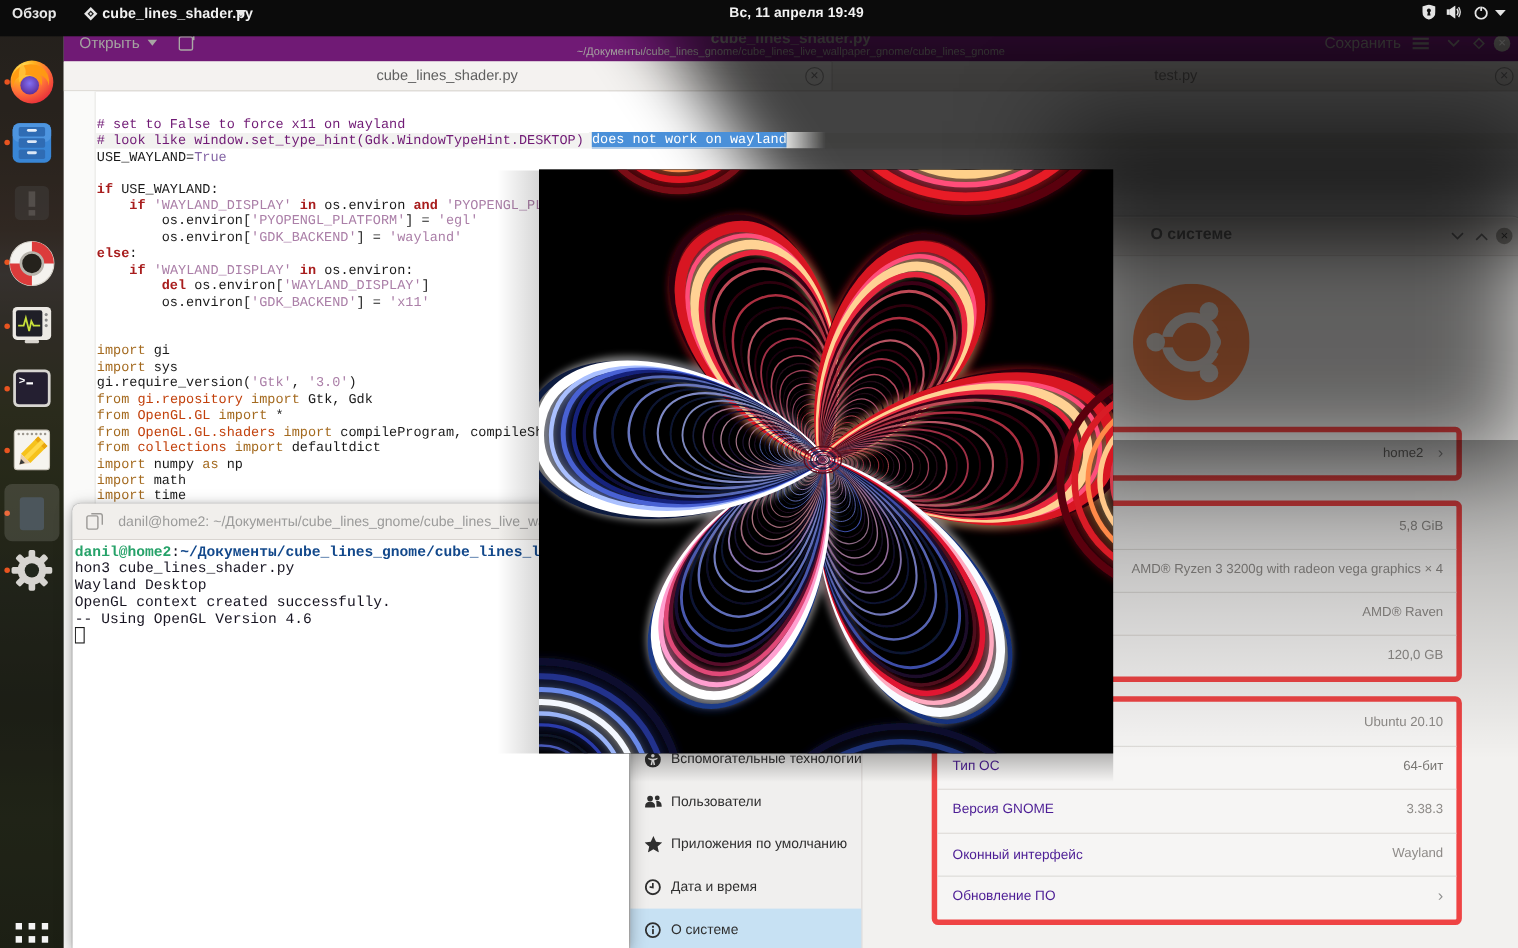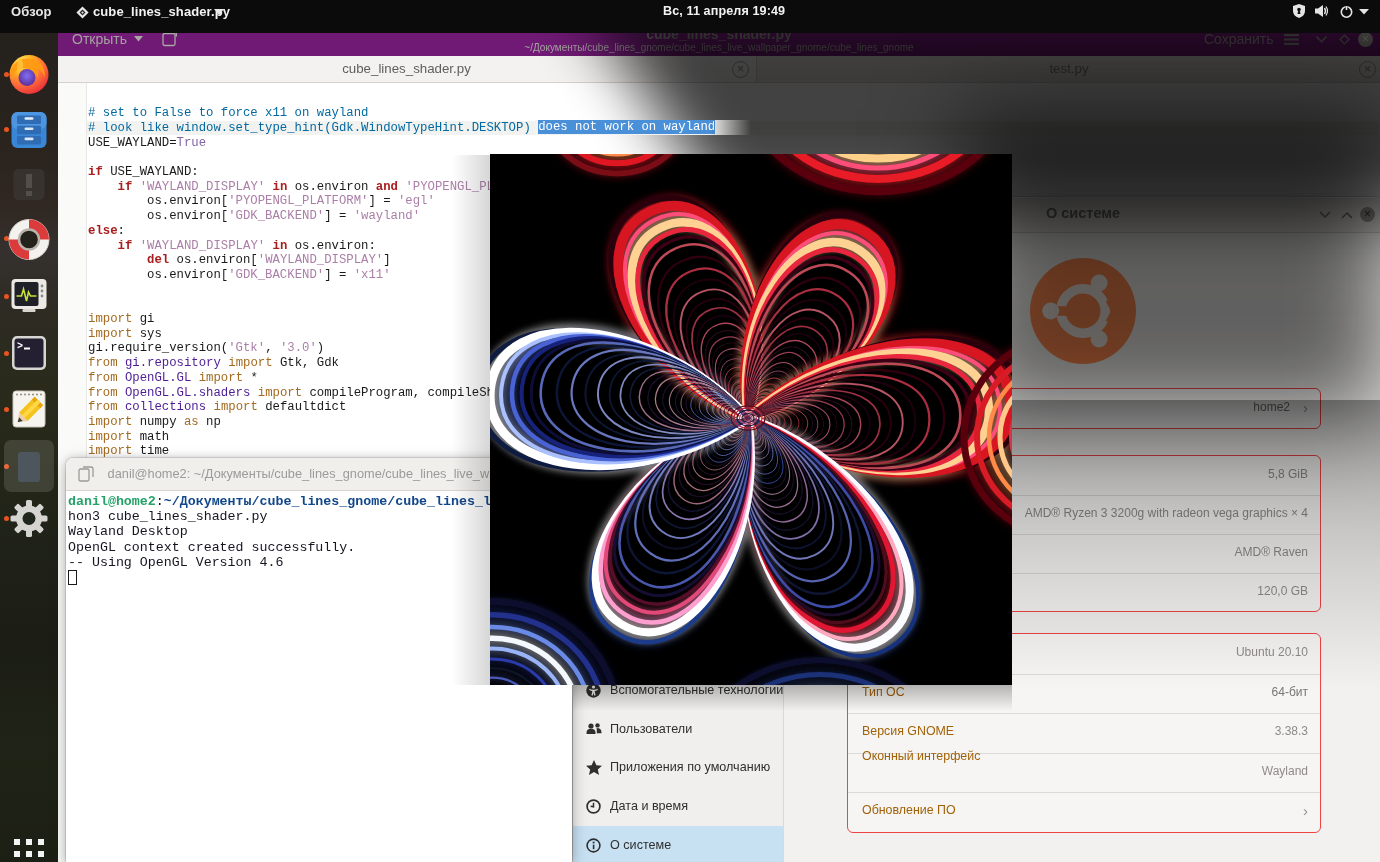--- a/index.html
+++ b/index.html
@@ -12,34 +12,34 @@
 #ghead{position:absolute;left:0;top:0;width:100%;height:33px;background:#701a75}
 #gtabs{position:absolute;left:0;top:33px;width:100%;height:26px;background:#f1efed;border-bottom:1px solid #d5d1cc}
 #tab2{position:absolute;left:698px;top:0;width:624px;height:26px;background:#e7e4e1;border-left:1px solid #d0ccc7}
 .tclose{position:absolute;top:5px;width:15px;height:15px;border-radius:50%;color:#8a8a8a;font-size:13px;line-height:14px;text-align:center}
 #gutter{position:absolute;left:0;top:60px;width:28px;height:779px;background:#fafaf9;border-right:1px solid #e8e8e6}
 #gnums{position:absolute;left:0;top:68.5px;width:24px;text-align:right;font-family:"Liberation Mono",monospace;font-size:12.3px;line-height:14.7px;color:#7b7b7b;white-space:pre}
 #code{position:absolute;left:30px;top:68.5px;font-family:"Liberation Mono",monospace;font-size:12.3px;line-height:14.7px;color:#1a1a1a;white-space:pre}
 #curline{position:absolute;left:29px;top:97.5px;width:1292px;height:14.7px;background:#f2f2f0}
 .kw{color:#a81d1d;font-weight:bold}
 .im{color:#a46a1f}
-.md{color:#4c1d95}
+.md{color:#c2410c}
 .st{color:#ab7fa8}
-.cm{color:#0369a1}
+.cm{color:#701a75}
 .tr{color:#8464a5}
 .sel{background:#4a90d9;color:#fff}
 #settings{left:573px;top:197px;width:810px;height:665px;border-radius:8px 8px 0 0;background:#f2f1ef;box-shadow:0 0 0 1px rgba(0,0,0,.10),0 4px 22px rgba(0,0,0,.4)}
 #shead{position:absolute;left:0;top:0;width:100%;height:35px;background:#e8e5e2;border-bottom:1px solid #cfcac5;border-radius:8px 8px 0 0;box-shadow:inset 0 1px 0 #f7f6f5}
 #sside{position:absolute;left:0;top:36px;width:210px;height:629px;background:#f0efee;border-right:1px solid #dcd8d4}
 .sitem{position:absolute;left:0;width:100%;height:38.6px}
 .sic{position:absolute;left:13px;top:12px}
 .slab{position:absolute;left:37px;top:12px;font-size:12.6px;color:#2f2f2f;white-space:nowrap}
-.row{position:absolute;left:274px;width:472px;background:#f6f5f4;border:1px solid #ef4444;border-radius:6px}
+.row{position:absolute;left:274px;width:472px;background:#f6f5f4;border:5px solid #ef4444;border-radius:6px}
 .rline{position:absolute;left:0;width:100%;border-top:1px solid #dcdad6}
-.rlab{position:absolute;left:14px;font-size:12.4px;color:#a16207}
+.rlab{position:absolute;left:14px;font-size:12.4px;color:#4c1d95}
 .rval{position:absolute;right:12px;font-size:12px;color:#8e8b88;text-align:right;white-space:nowrap}
 .rchev{position:absolute;right:12px;font-size:15px;color:#909090}
 #terminal{left:66px;top:458px;width:506px;height:404px;background:#fff;border-radius:7px 7px 0 0;box-shadow:0 0 0 1px rgba(0,0,0,.10),0 -1px 6px rgba(0,0,0,.10),0 4px 16px rgba(0,0,0,.28)}
 #thead{position:absolute;left:0;top:0;width:100%;height:32px;background:#f1efec;border-bottom:1px solid #d8d4d0;border-radius:7px 7px 0 0}
 #tbody{position:absolute;left:2px;top:36px;width:502px;font-family:"Liberation Mono",monospace;font-size:13.3px;line-height:15.2px;color:#171421;white-space:pre;overflow:hidden}
 #shTop{width:1200px;height:225px;background:rgba(0,0,0,.74);filter:blur(36px);transform:skewX(34deg);transform-origin:top left}
 #shRight{width:430px;height:310px;background:rgba(0,0,0,.60);filter:blur(45px)}
 #shRLow{left:1012px;top:400px;width:368px;height:290px;background:linear-gradient(180deg,rgba(0,0,0,.34),rgba(0,0,0,.14) 55%,rgba(0,0,0,0))}
 #shD{left:452px;top:155px;width:38px;height:530px;background:linear-gradient(90deg,rgba(0,0,0,0),rgba(0,0,0,.16))}
 #shE{left:573px;top:685px;width:439px;height:26px;background:linear-gradient(180deg,rgba(0,0,0,.27),rgba(0,0,0,0))}
@@ -337,21 +337,21 @@
 <div class="rline" style="top:39.6px"></div>
       <div class="rline" style="top:79.2px"></div>
       <div class="rline" style="top:118.8px"></div>
       <div class="rline" style="top:158.4px"></div>
 <span class="rlab" style="top:11px">ОС</span>
       <span class="rval" style="top:11px">Ubuntu 20.10</span>
 <span class="rlab" style="top:51px">Тип ОС</span>
       <span class="rval" style="top:51px;color:#787672">64-бит</span>
 <span class="rlab" style="top:90px">Версия GNOME</span>
       <span class="rval" style="top:90px">3.38.3</span>
-<span class="rlab" style="top:115px">Оконный интерфейс</span>
+<span class="rlab" style="top:132px">Оконный интерфейс</span>
       <span class="rval" style="top:130px">Wayland</span>
 <span class="rlab" style="top:169px">Обновление ПО</span>
 <span class="rchev" style="top:168px">›</span>
 </div>
 
 </div>
 <div class="abs" id="terminal">
 <div id="thead">
 <svg class="abs" style="left:12px;top:8px" width="16" height="16" viewBox="0 0 16 16">
         <rect x="1" y="3" width="10" height="12" rx="1.5" fill="none" stroke="#9c9a97" stroke-width="1.3"></rect>

